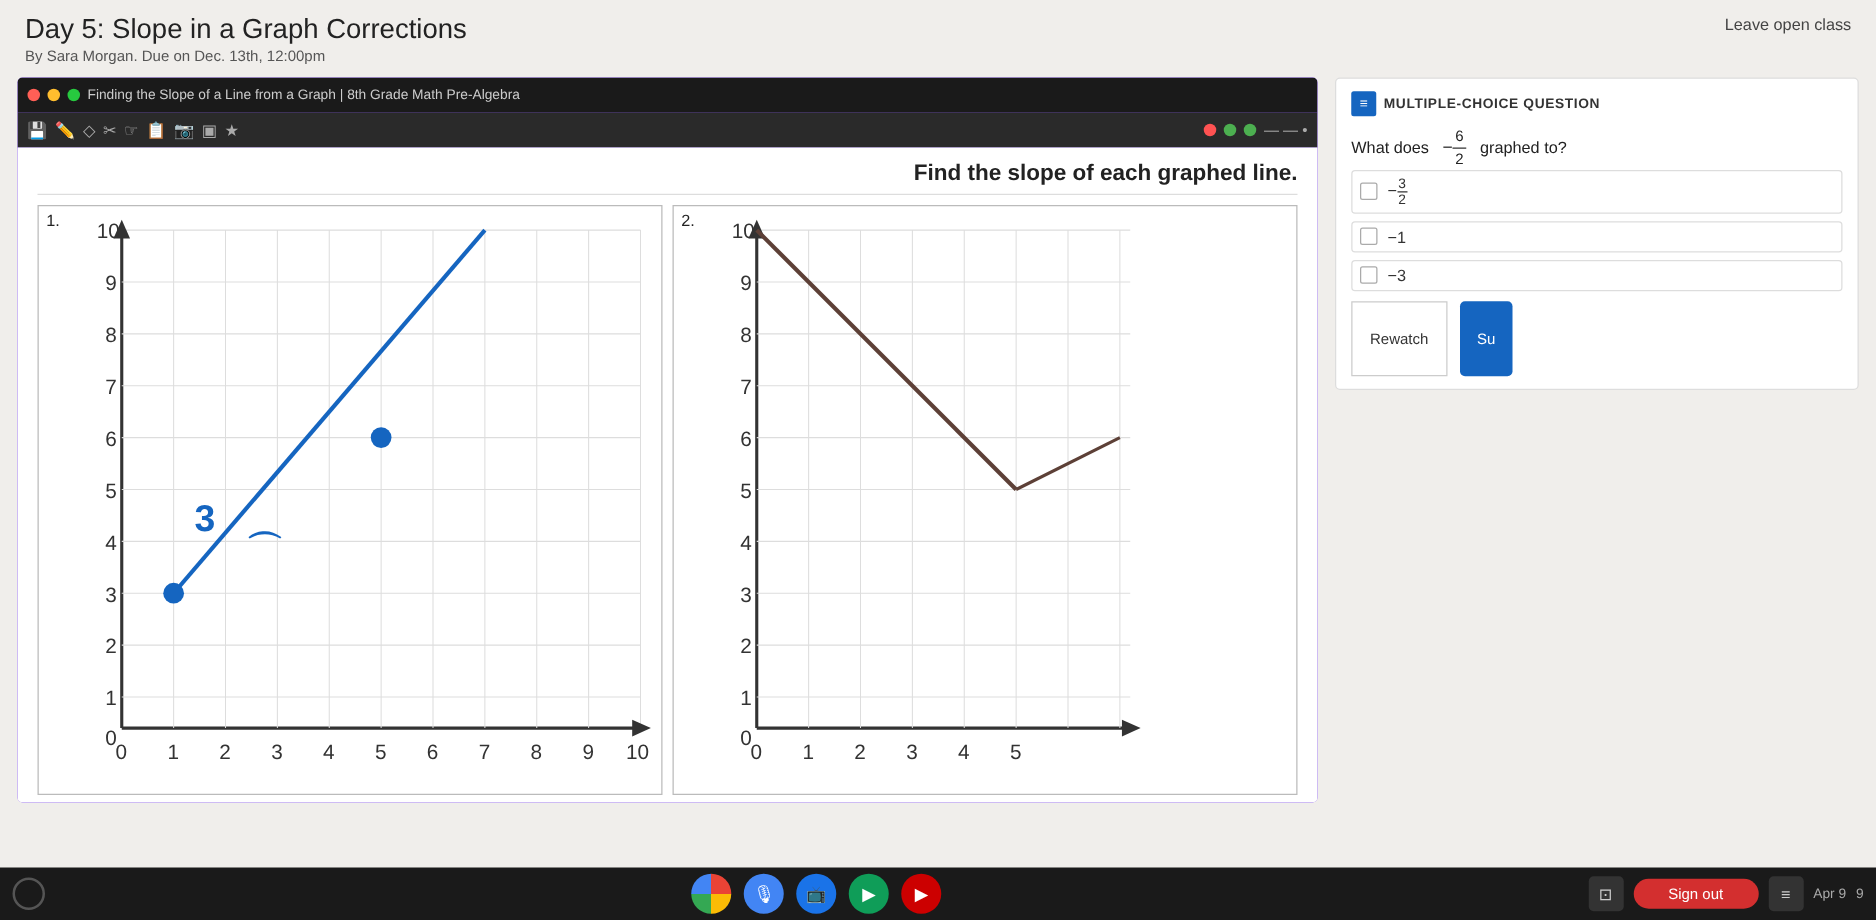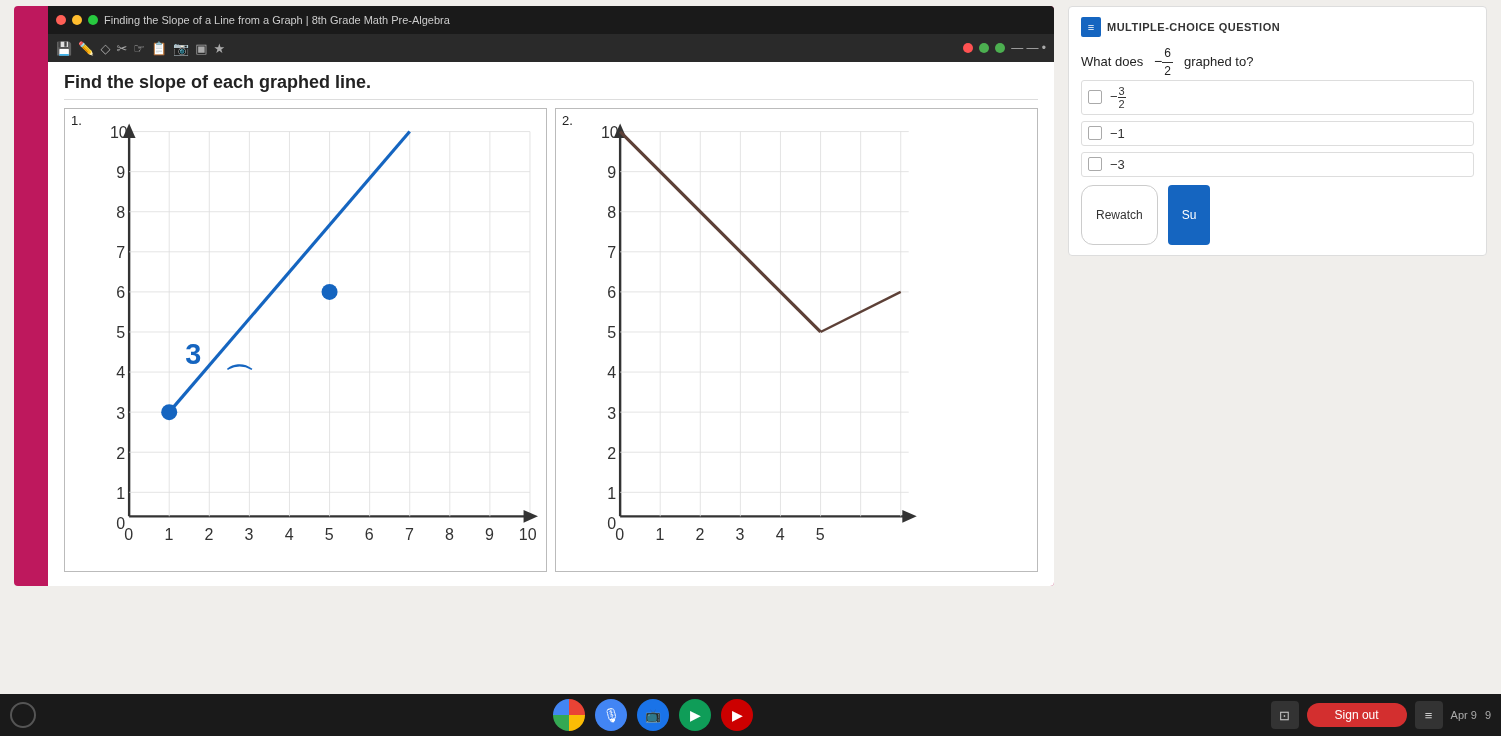--- a/index.html
+++ b/index.html
@@ -46,25 +46,24 @@
     
     .content-wrapper {
       display: flex;
       margin: 6px 14px;
       gap: 14px;
       height: 580px;
     }
 
     .video-panel {
       flex: 0 0 1040px;
-      background: #be185d;
+      background: #8b5cf6;
       border-radius: 4px;
       overflow: hidden;
       position: relative;
-      padding-left: 34px;
     }
 
     
     .video-top-bar {
       background: #1a1a1a;
       padding: 4px 8px;
       display: flex;
       align-items: center;
       gap: 6px;
       height: 28px;
@@ -95,20 +94,21 @@
       cursor: pointer;
     }
 
     
     .video-content {
       background: #fff;
       padding: 10px 16px;
       height: calc(100% - 56px);
       overflow: hidden;
       position: relative;
+      text-align: right;
     }
 
     .video-heading {
       font-size: 18px;
       font-weight: 600;
       color: #222;
       margin-bottom: 8px;
       border-bottom: 1px solid #ddd;
       padding-bottom: 6px;
     }
@@ -195,21 +195,21 @@
 
     .action-buttons {
       display: flex;
       gap: 10px;
       margin-top: 8px;
     }
     .btn-rewatch {
       padding: 22px 14px;
       background: #fff;
       border: 1px solid #ccc;
-      border-radius: 12px;
+      border-radius: 0;
       font-size: 12px;
       color: #333;
       cursor: pointer;
     }
     .btn-submit {
       padding: 6px 14px;
       background: #1565c0;
       border: none;
       border-radius: 4px;
       font-size: 12px;
@@ -276,20 +276,25 @@
 
     .grid-line { stroke: #ddd; stroke-width: 0.5; }
     .axis-line { stroke: #333; stroke-width: 1.5; }
     .annotation-text { font-size: 18px; fill: #1565c0; font-weight: 700; }
   </style>
 </head>
 <body>
 
 <div class="main-area">
 
+  <div class="header">
+    <div class="page-title">Day 5: Slope in a Graph Corrections</div>
+    <div class="page-subtitle">By Sara Morgan. Due on Dec. 13th, 12:00pm</div>
+    <div class="leave-open-class">Leave open class</div>
+  </div>
 
   <div class="content-wrapper">
 
     <div class="video-panel">
 
       <div class="video-top-bar">
         <span class="dot dot-red"></span>
         <span class="dot dot-yellow"></span>
         <span class="dot dot-green"></span>
         <span class="video-title-bar">Finding the Slope of a Line from a Graph | 8th Grade Math Pre-Algebra</span>

